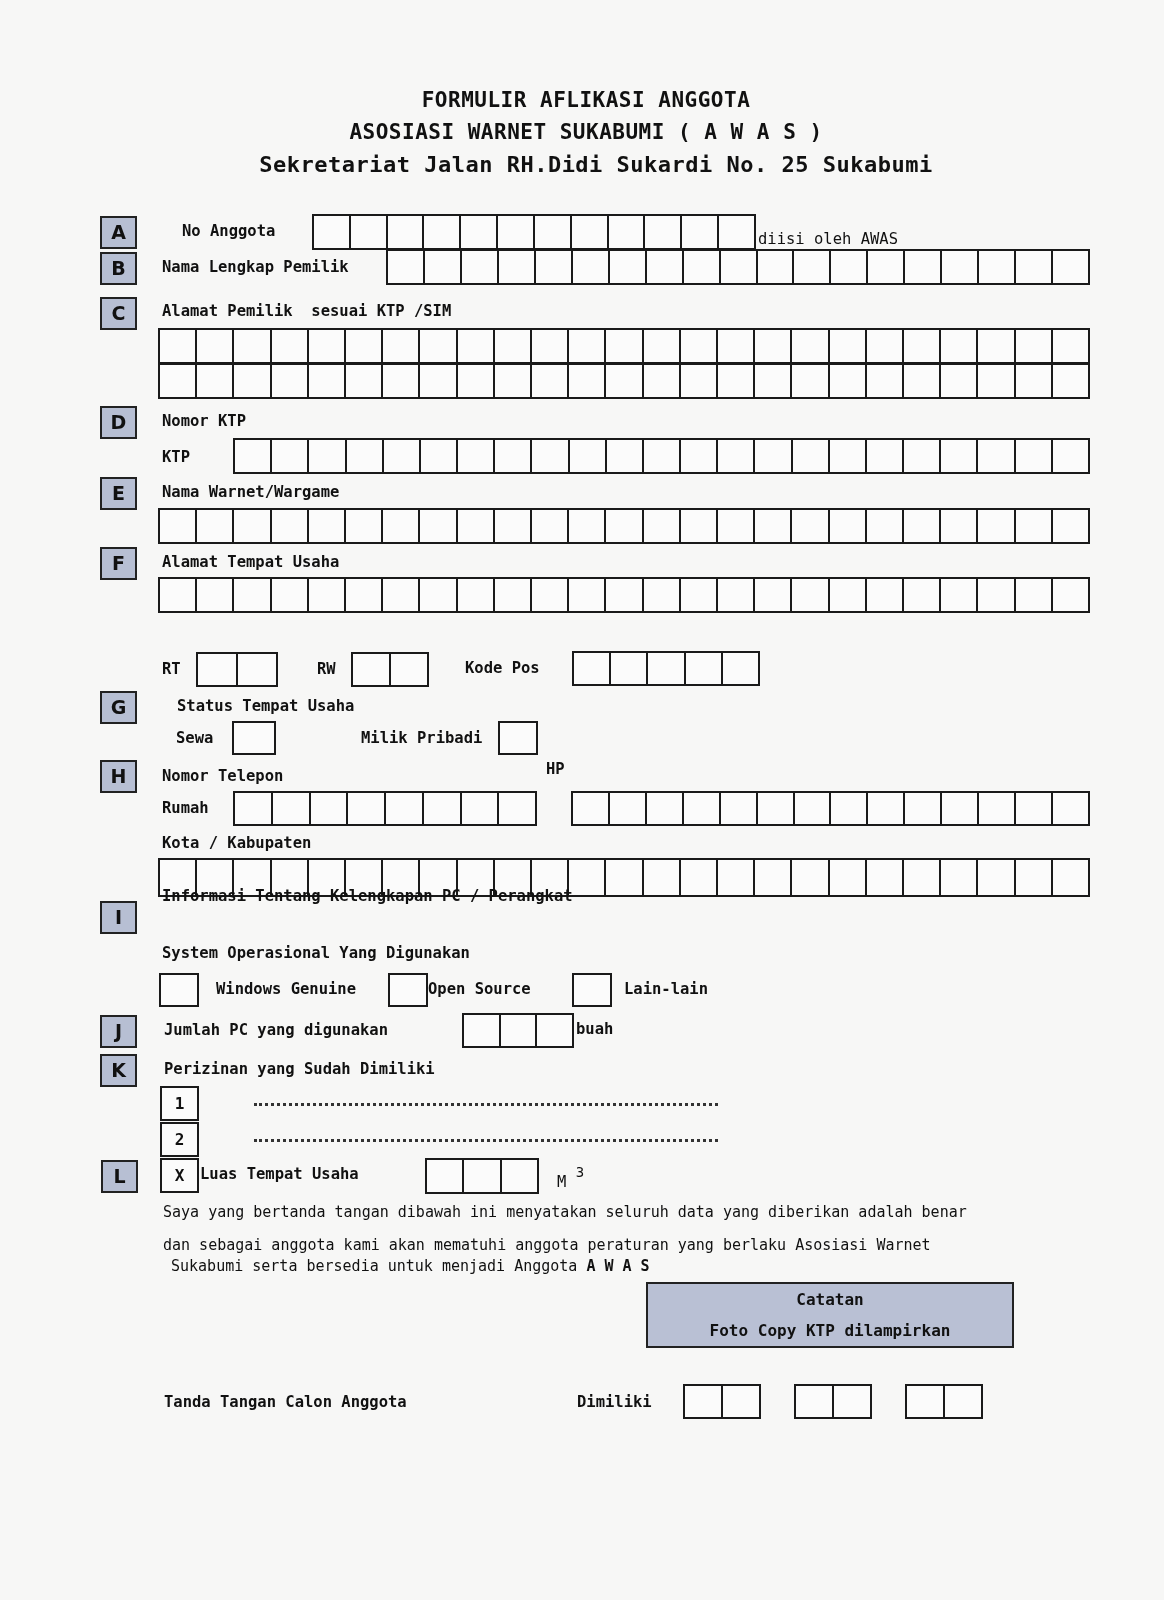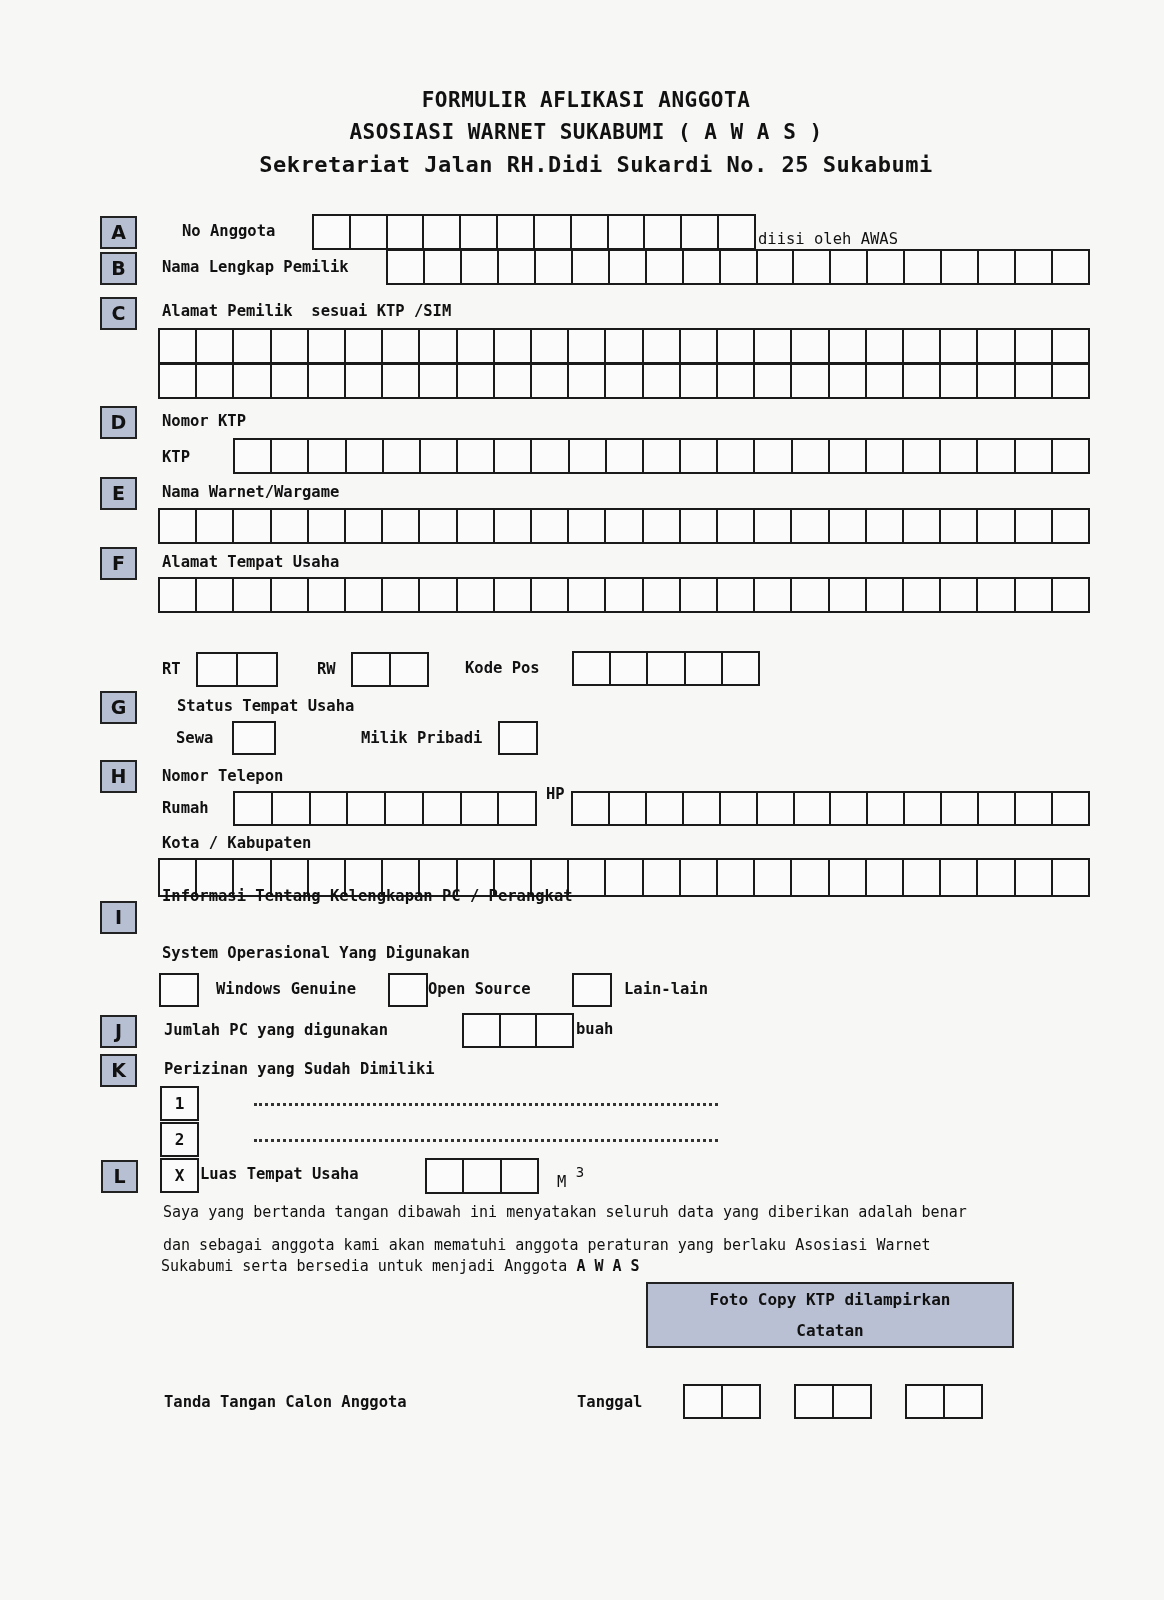--- a/index.html
+++ b/index.html
@@ -250,21 +250,21 @@
 <div class="boxes" style="left:233px;top:791px;width:300px;height:31px;">
   <div class="cell"></div>
     <div class="cell"></div>
     <div class="cell"></div>
     <div class="cell"></div>
     <div class="cell"></div>
     <div class="cell"></div>
     <div class="cell"></div>
     <div class="cell"></div>
 </div>
-<div class="lbl" style="left:538px;top:785px;padding-left:8px;">HP</div>
+<div class="lbl" style="left:538px;top:760px;padding-left:8px;">HP</div>
 <div class="boxes" style="left:571px;top:791px;width:515px;height:31px;">
   <div class="cell"></div>
     <div class="cell"></div>
     <div class="cell"></div>
     <div class="cell"></div>
     <div class="cell"></div>
     <div class="cell"></div>
     <div class="cell"></div>
   <div class="cell"></div>
     <div class="cell"></div>
@@ -337,32 +337,32 @@
     <div class="cell"></div>
     <div class="cell"></div>
 </div>
 <div class="lbl" style="left:557px;top:1168px;font-weight:normal;">
   <span>M</span>
   <sup style="font-size:14px;position:relative;top:-4px;">3</sup>
 </div>
 
 <div class="italic" style="left:163px;top:1203px;">Saya yang bertanda tangan dibawah ini menyatakan seluruh data yang diberikan adalah benar</div>
 <div class="italic" style="left:163px;top:1236px;">dan sebagai anggota kami akan mematuhi anggota peraturan yang berlaku Asosiasi Warnet</div>
-<div class="italic" style="left:161px;top:1257px;">
+<div class="italic" style="left:171px;top:1257px;">
   <span>Sukabumi serta bersedia untuk menjadi Anggota</span>
   <b>A W A S</b>
 </div>
 
 <div class="note">
+  <div>Catatan</div>
   <div>Foto Copy KTP dilampirkan</div>
-  <div>Catatan</div>
 </div>
 
 <div class="lbl" style="left:164px;top:1393px;">Tanda Tangan Calon Anggota</div>
-<div class="lbl" style="left:577px;top:1393px;">Tanggal</div>
+<div class="lbl" style="left:577px;top:1393px;">Dimiliki</div>
 <div class="boxes" style="left:683px;top:1384px;width:74px;height:31px;">
     <div class="cell"></div>
     <div class="cell"></div>
   </div>
 <div class="boxes" style="left:794px;top:1384px;width:74px;height:31px;">
     <div class="cell"></div>
     <div class="cell"></div>
   </div>
 <div class="boxes" style="left:905px;top:1384px;width:74px;height:31px;">
     <div class="cell"></div>

